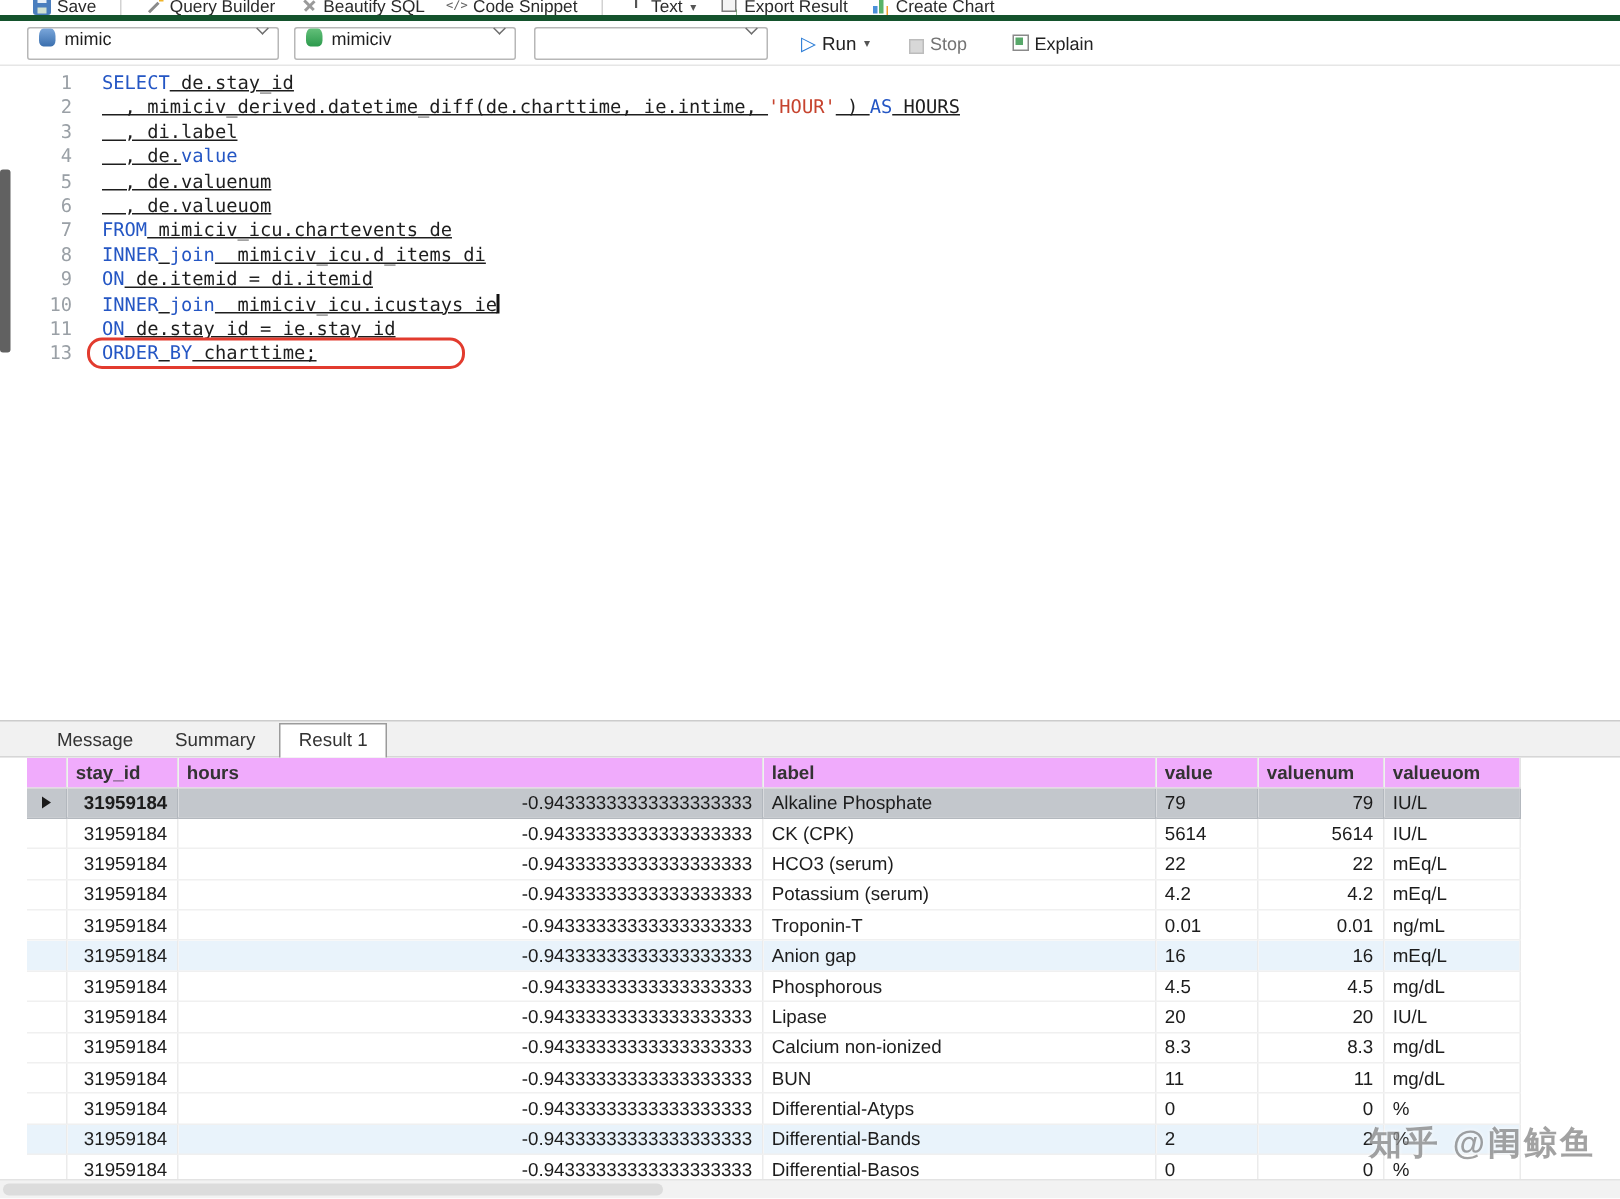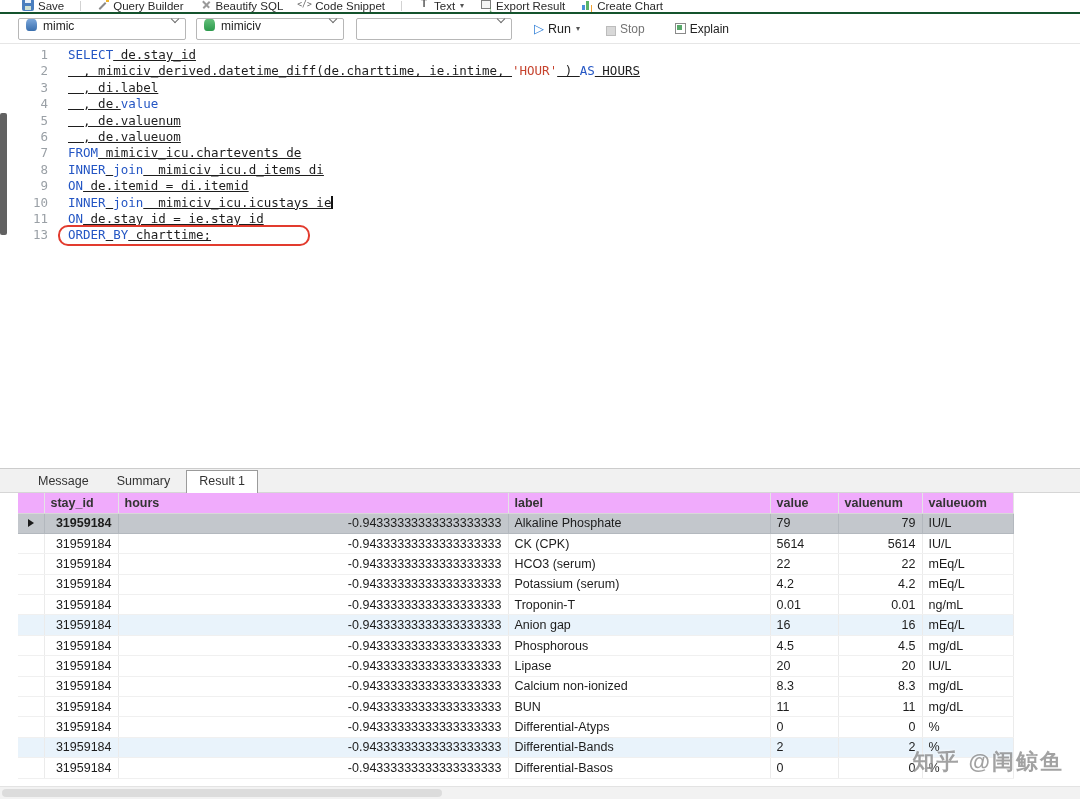--- a/index.html
+++ b/index.html
@@ -4,21 +4,21 @@
 <style>
   * { box-sizing: border-box; }
   html,body { margin:0; padding:0; }
   body {
     width:1080px; height:799px; overflow:hidden; background:#fff;
     font-family:"Liberation Sans", sans-serif; position:relative; color:#1e1e1e;
   }
 
   
   .toolbar-top {
-    height:14px; border-bottom:2px solid #14532d; background:#fff;
+    height:14px; border-bottom:4px solid #14532d; background:#fff;
     display:flex; align-items:center; padding:0 10px 1px 22px; gap:16px;
     font-size:11.5px; color:#2a2a2a; overflow:hidden;
   }
   .tb-item { display:flex; align-items:center; gap:4px; cursor:pointer; white-space:nowrap; }
   .tb-sep { width:1px; height:10px; background:#d2d2d2; }
   .tb-caret { font-size:8px; color:#555; margin-left:1px; }
 
   .ic { width:12px; height:12px; display:inline-block; position:relative; flex:none; margin-top:-2px; }
   .save-icon { background:#4a7ebe; border-radius:2px; }
   .save-icon::before { content:""; position:absolute; left:3px; top:1px; right:3px; height:3px; background:#e8f0f9; }
@@ -79,21 +79,21 @@
     border:2.5px solid #e23b2e; border-radius:10px; pointer-events:none;
   }
   .left-thumb {
     position:absolute; left:0; top:69px; width:7px; height:122px;
     background:#616161; border-radius:2px;
   }
 
   
   .tabbar {
     height:25px; background:#f1f1f1; border-top:1px solid #cccccc; border-bottom:1px solid #d6d6d6;
-    display:flex; align-items:flex-end; padding-left:26px; gap:4px; font-size:12.5px; color:#333;
+    display:flex; align-items:flex-end; padding-left:26px; gap:4px; font-size:12.5px; color:#333;margin-top:12px;
   }
   .tab { padding:3px 12px 4px; cursor:pointer; }
   .tab.active {
     background:#fff; border:1px solid #9b9b9b; border-bottom:none;
     margin-bottom:-1px; padding-bottom:5px;
   }
 
   
   .grid-wrap { margin-left:18px; width:995px; }
   table.grid { border-collapse:collapse; table-layout:fixed; width:995px;

